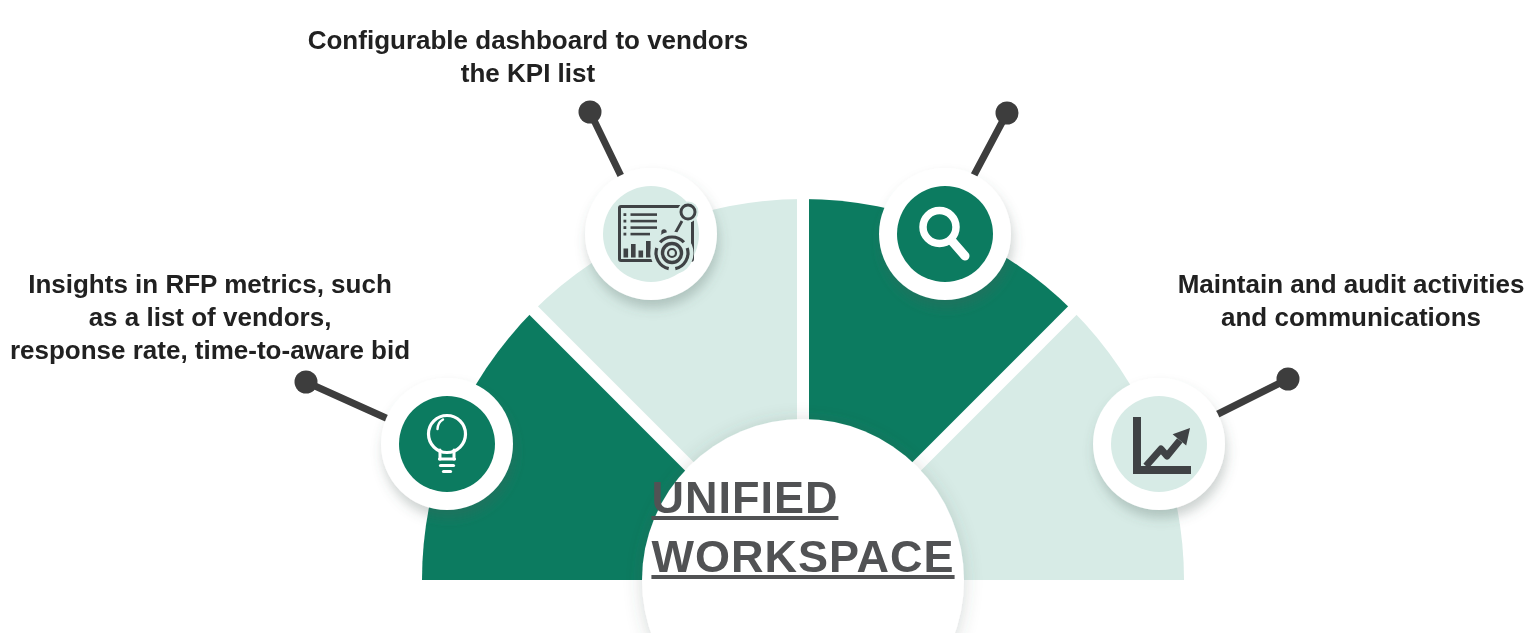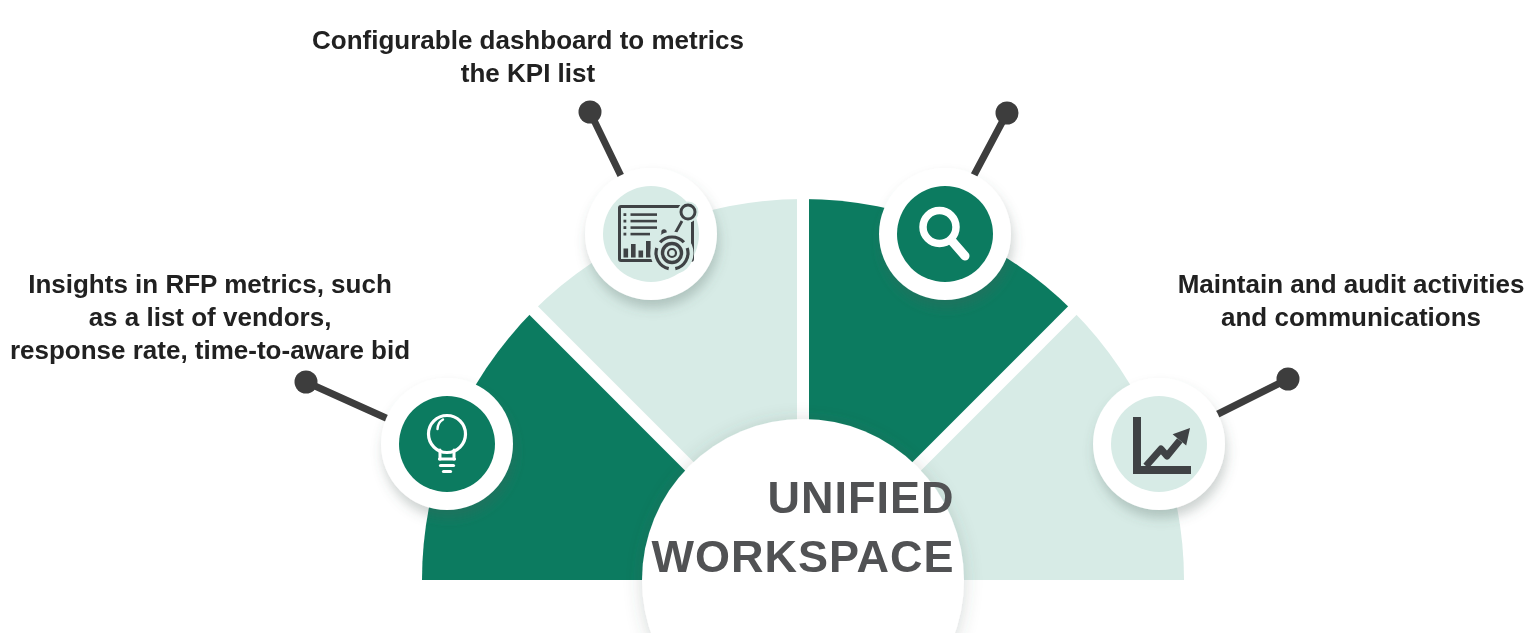--- a/index.html
+++ b/index.html
@@ -30,27 +30,28 @@
     font-weight:bold;
     font-size:26px;
     line-height:33px;
     color:var(--label_text);
     white-space:pre-line;
     width:470px;
   }
   .title{
     position:absolute;
     transform:translateX(-50%);
-    text-align:right;
+    text-align:left;
     font-weight:bold;
     font-size:45px;
     line-height:59px;
     letter-spacing:1px;
     color:var(--title_text);
     white-space:pre-line;
+    text-decoration:underline;
   }
 </style>
 </head>
 <body>
 
 <div class="canvas">
 
   <svg class="fan-svg" width="1536" height="633" viewBox="0 0 1536 633">
     <defs>
       <filter id="circleShadow" x="-60%" y="-60%" width="220%" height="220%">
@@ -157,21 +158,21 @@
         <polyline class="gicon" stroke-width="7" stroke-linejoin="round" points="1146,466 1161,449 1167,456 1179.8,440.4"></polyline>
         <polygon class="gfill" points="1190,428 1186.2,445.5 1172.6,434.3"></polygon>
       </g>
     </g>
   </svg>
 
   <div class="callout" style="left:210px; top:268px;">Insights in RFP metrics, such
 as a list of vendors,
 response rate, time-to-aware bid</div>
 
-  <div class="callout" style="left:528px; top:24px;">Configurable dashboard to metrics
+  <div class="callout" style="left:528px; top:24px;">Configurable dashboard to vendors
 the KPI list</div>
 
 
   <div class="callout" style="left:1351px; top:268px;">Maintain and audit activities
 and communications</div>
 
   <div class="title" style="left:803px; top:468px;">UNIFIED
 WORKSPACE</div>
 
 </div>

